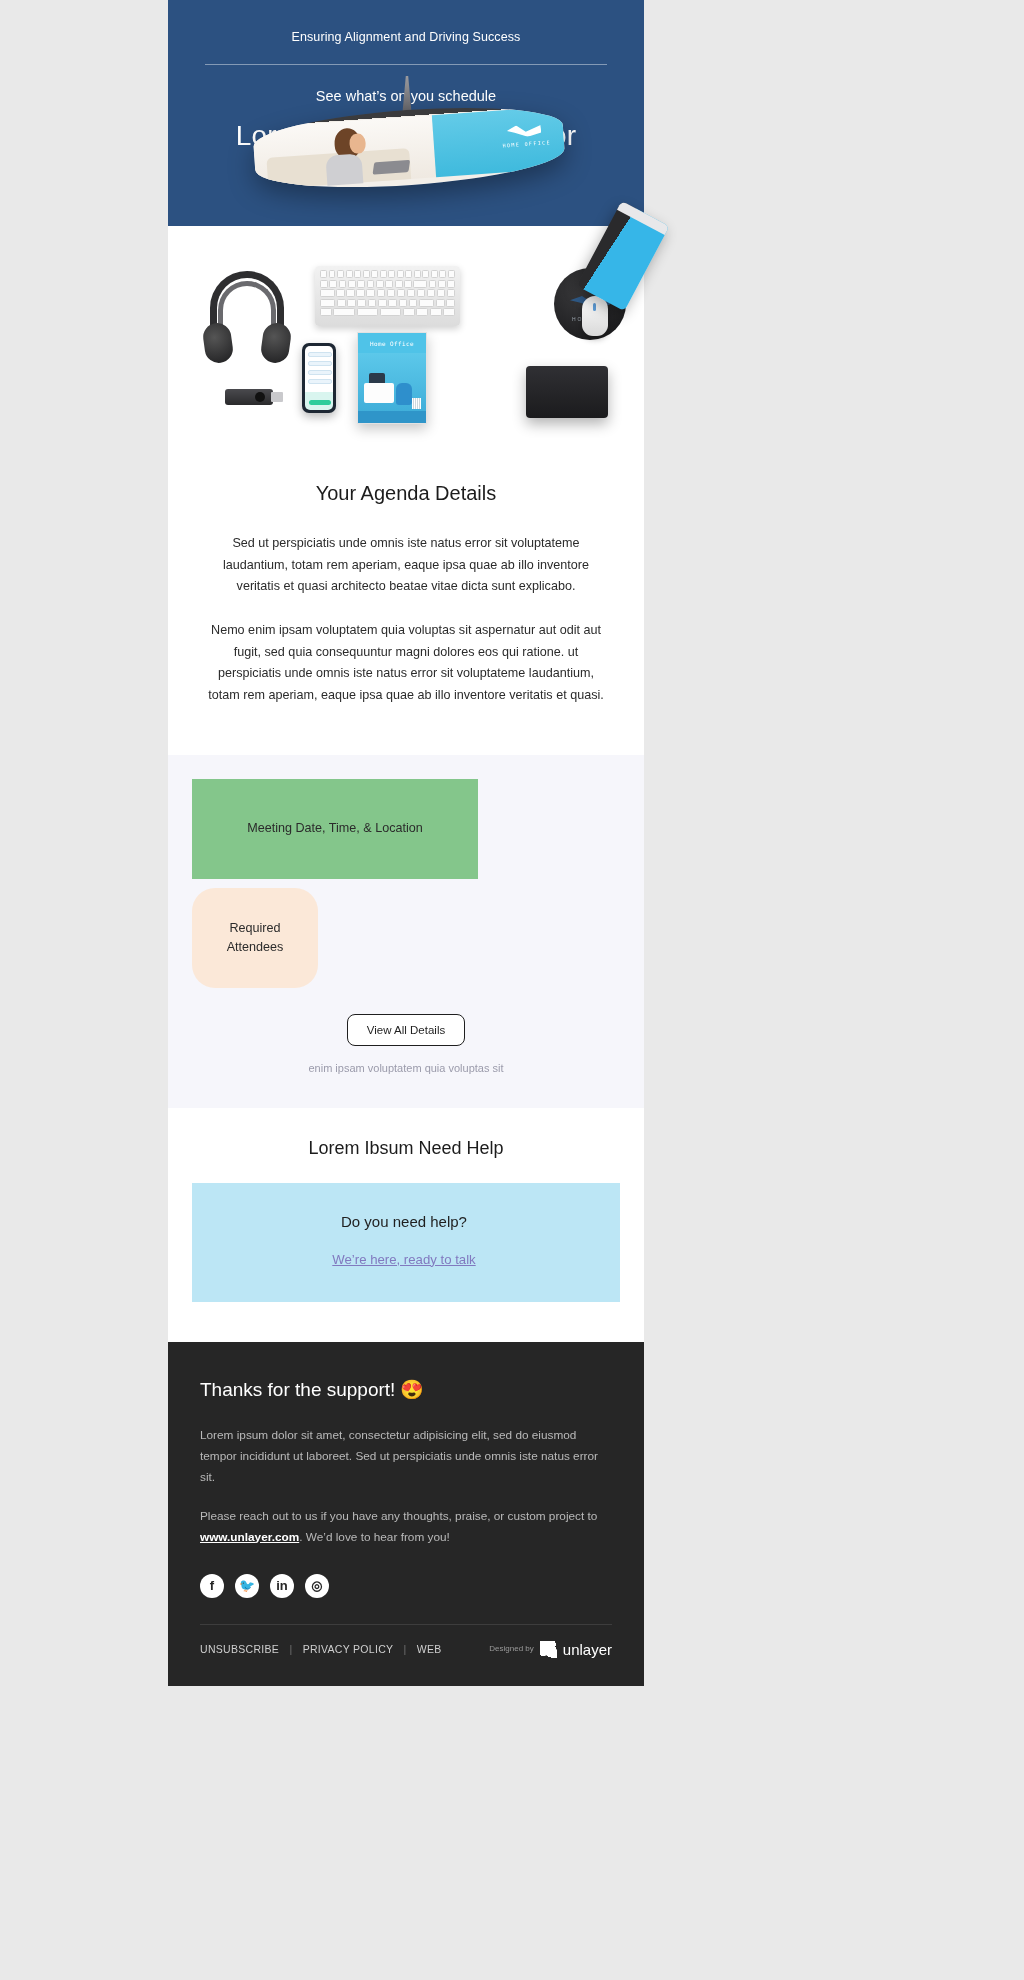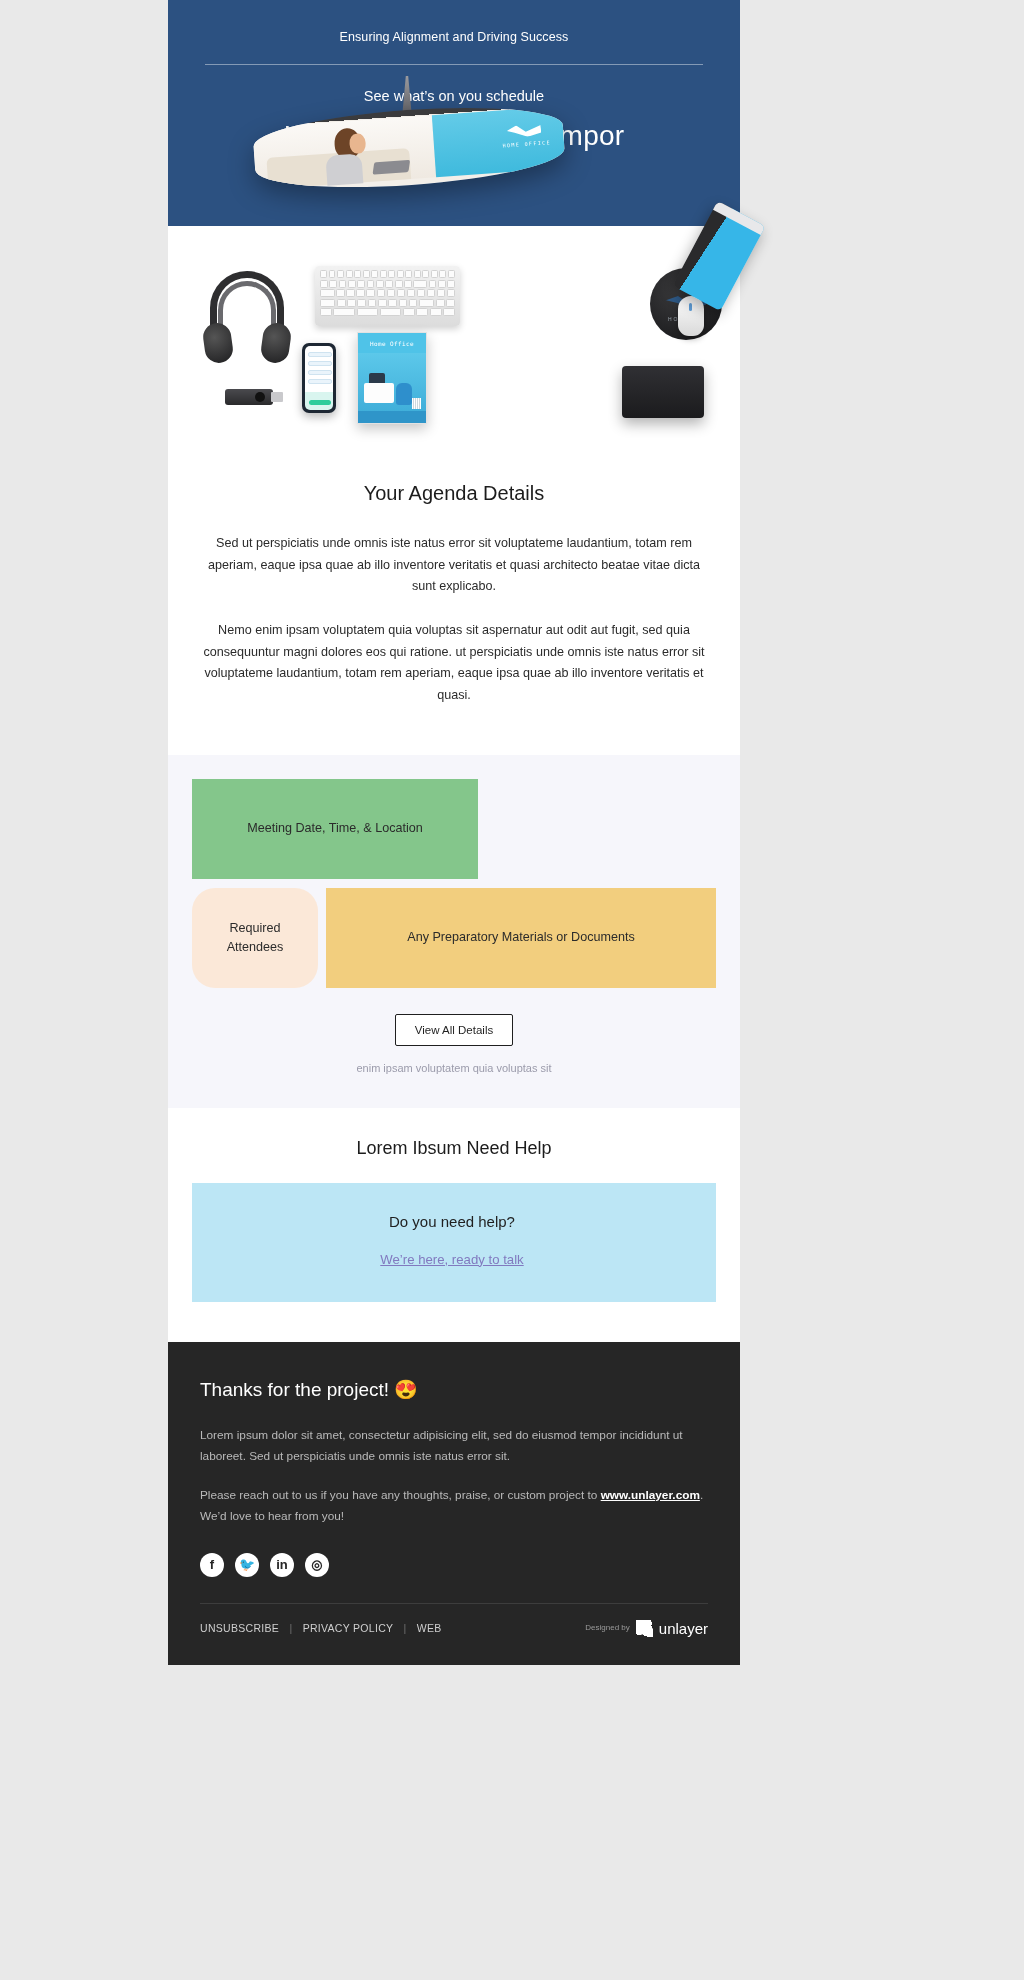--- a/index.html
+++ b/index.html
@@ -4,21 +4,21 @@
 <style>
   * { box-sizing: border-box; margin: 0; padding: 0; }
   html, body {
     width: 1024px;
     background: #e9e9e9;
     font-family: "Liberation Sans", sans-serif;
   }
   body { width: 1024px; min-height: 1980px; }
 
   .email-wrap {
-    width: 572px;
+    width: 476px;
     margin: 0 auto;
     margin-left: 168px;
     background: #ffffff;
     position: relative;
   }
 
   
   .hero {
     background: #2c5181;
     padding: 22px 34px 0 34px;
@@ -238,21 +238,21 @@
     line-height:1.45; padding:10px 12px; min-height:100px;
   }
   .tile.green  { background:#84c68b; flex: 0 0 286px; }
   .tile.mauve  { background:#ddd2d2; flex: 1 1 auto; }
   .tile.peach  { background:#fbe8d8; flex: 0 0 126px; min-height:100px;border-radius:23px; }
   .tile.amber  { background:#f2ce7e; flex: 1 1 auto; }
 
   .btn-wrap { text-align:center; margin-top: 26px; }
   .btn {
     display:inline-block; background:#ffffff; border:1px solid #1f1f1f;
-    color:#1f1f1f; font-size:11.5px; padding:9px 19px; border-radius:2px;
+    color:#1f1f1f; font-size:11.5px; padding:9px 19px; border-radius:8px;
     cursor:pointer;
   }
   .tiles-note {
     text-align:center; color:#9b9bab; font-size:11px; margin-top:16px;
   }
 
   
   .help { background:#ffffff; padding: 30px 24px 40px 24px; }
   .help h2 {
     font-size:18px; font-weight:400; color:#1c1c1c; text-align:center;
@@ -456,39 +456,38 @@
     <p>Sed ut perspiciatis unde omnis iste natus error sit voluptateme laudantium, totam rem aperiam, eaque ipsa quae ab illo inventore veritatis et quasi architecto beatae vitae dicta sunt explicabo.</p>
     <p>Nemo enim ipsam voluptatem quia voluptas sit aspernatur aut odit aut fugit, sed quia consequuntur magni dolores eos qui ratione. ut perspiciatis unde omnis iste natus error sit voluptateme laudantium, totam rem aperiam, eaque ipsa quae ab illo inventore veritatis et quasi.</p>
   </div>
 
   <div class="tiles-section">
     <div class="tile-row">
       <div class="tile green">Meeting Date, Time, &amp; Location</div>
     </div>
     <div class="tile-row">
       <div class="tile peach">Required Attendees</div>
-      <div class="tile amber">Any Preparatory Materials or Documents</div>
     </div>
 
     <div class="btn-wrap">
       <button class="btn">View All Details</button>
     </div>
     <div class="tiles-note">enim ipsam voluptatem quia voluptas sit</div>
   </div>
 
   <div class="help">
     <h2>Lorem Ibsum Need Help</h2>
     <div class="help-box">
       <div class="q">Do you need help?</div>
       <a href="#">We’re here, ready to talk</a>
     </div>
   </div>
 
   <div class="footer">
-    <h3>Thanks for the project! 😍</h3>
+    <h3>Thanks for the support! 😍</h3>
     <p>Lorem ipsum dolor sit amet, consectetur adipisicing elit, sed do eiusmod tempor incididunt ut laboreet. Sed ut perspiciatis unde omnis iste natus error sit.</p>
     <p><span>Please reach out to us if you have any thoughts, praise, or custom project to </span><a href="#">www.unlayer.com</a><span>. We’d love to hear from you!</span></p>
 
     <div class="social">
       <span>f</span>
       <span>🐦</span>
       <span>in</span>
       <span>◎</span>
     </div>
 

